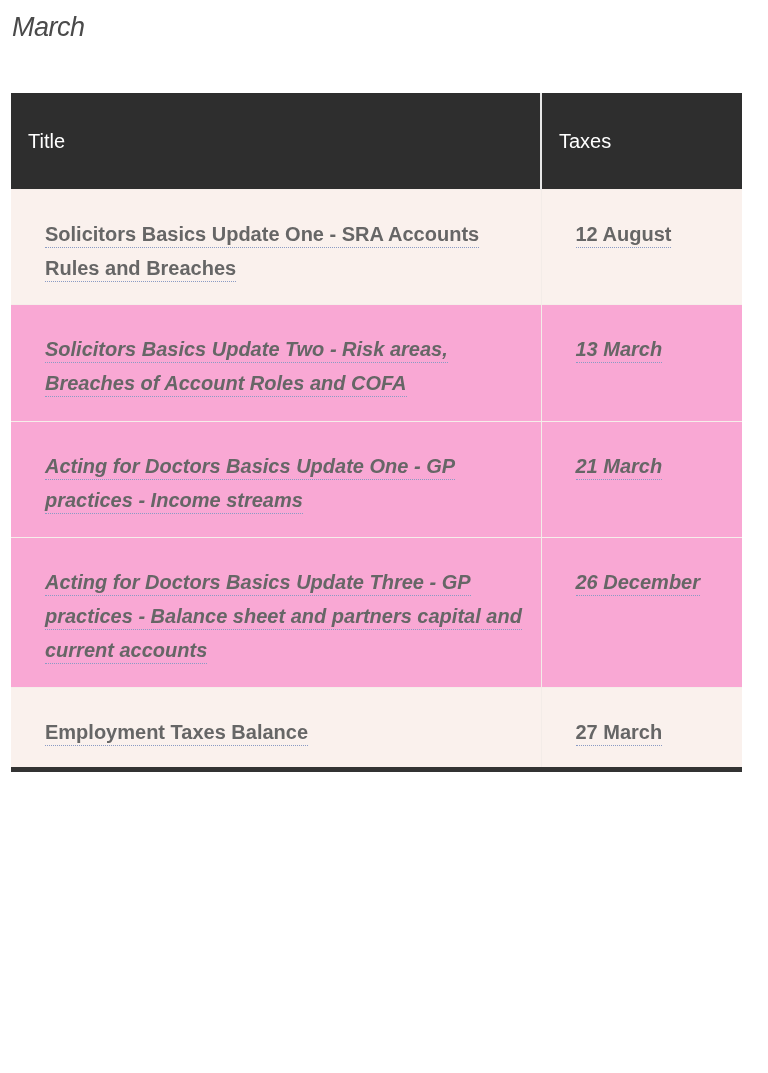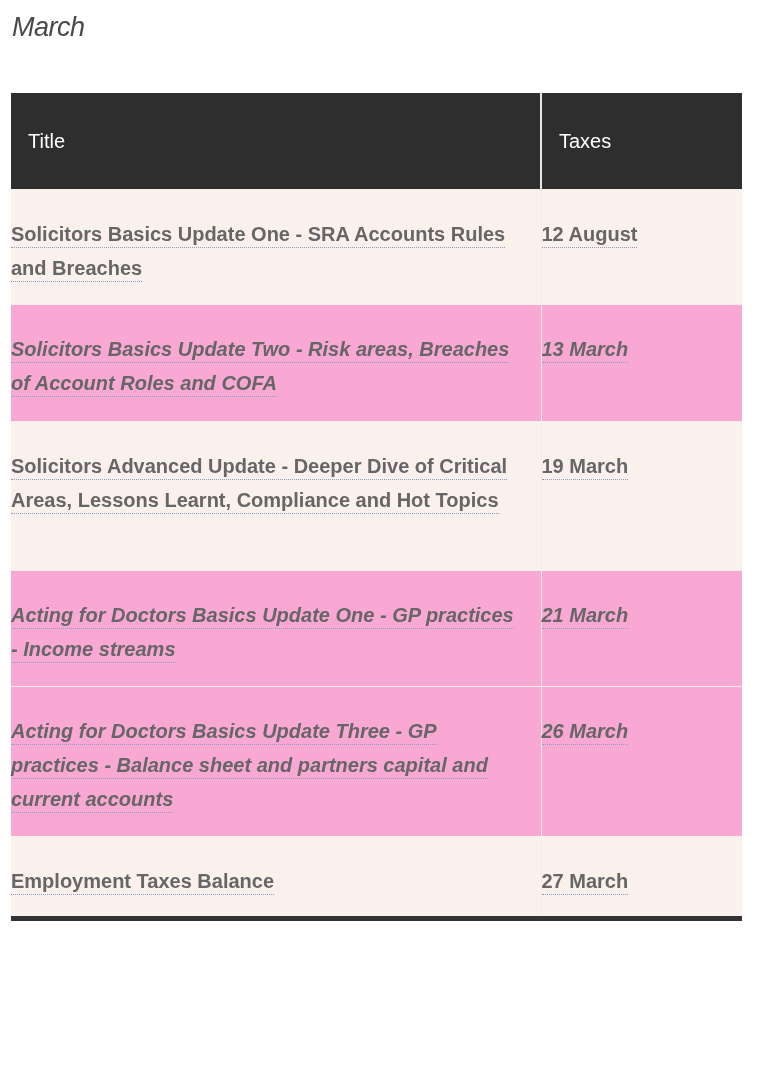--- a/index.html
+++ b/index.html
@@ -15,21 +15,21 @@
     border-bottom: 5px solid #333333;
   }
   table.events col.c-title { width: 530px; }
   table.events col.c-date { width: 201px; }
   thead th {
     background: #2e2e2e; color: #ffffff; text-align: left; font-weight: normal;
     font-size: 20px; height: 80px; padding: 8px 17px; vertical-align: middle;
   }
   thead th.th-title { border-right: 2px solid #e8e8e8; }
   tbody td {
-    vertical-align: top; padding: 27px 17px 0 0; font-size: 20px; line-height: 34px;
+    vertical-align: top; padding: 27px 17px 0 34px; font-size: 20px; line-height: 34px;
     color: #666666;
   }
   tbody td.td-title { border-right: 1px solid #f3ece8; }
   tbody tr.odd td { background: #faf1ed; }
   tbody tr.even td { background: #f9a8d4; font-style: italic; }
   tbody tr td { border-top: 1px solid #f6eeea; }
   a.link {
     color: #666666; text-decoration: none; font-weight: bold;
     border-bottom: 1px dotted #8a9bc4; padding-bottom: 2px;
     -webkit-box-decoration-break: clone; box-decoration-break: clone;
@@ -53,30 +53,26 @@
   </thead>
   <tbody id="rows">
     <tr class="odd" style="height:115px">
       <td class="td-title"><a class="link" href="#">Solicitors Basics Update One - SRA Accounts Rules and Breaches</a></td>
       <td class="td-date"><a class="link" href="#">12 August</a></td>
     </tr>
     <tr class="even" style="height:117px">
       <td class="td-title"><a class="link" href="#">Solicitors Basics Update Two - Risk areas, Breaches of Account Roles and COFA</a></td>
       <td class="td-date"><a class="link" href="#">13 March</a></td>
     </tr>
-    <tr class="odd" style="height:149px">
-      <td class="td-title"><a class="link" href="#">Solicitors Advanced Update - Deeper Dive of Critical Areas, Lessons Learnt, Compliance and Hot Topics</a></td>
-      <td class="td-date"><a class="link" href="#">19 March</a></td>
-    </tr>
     <tr class="even" style="height:116px">
       <td class="td-title"><a class="link" href="#">Acting for Doctors Basics Update One - GP practices - Income streams</a></td>
       <td class="td-date"><a class="link" href="#">21 March</a></td>
     </tr>
     <tr class="even" style="height:150px">
       <td class="td-title"><a class="link" href="#">Acting for Doctors Basics Update Three - GP practices - Balance sheet and partners capital and current accounts</a></td>
-      <td class="td-date"><a class="link" href="#">26 March</a></td>
+      <td class="td-date"><a class="link" href="#">26 December</a></td>
     </tr>
     <tr class="odd" style="height:82px">
       <td class="td-title"><a class="link" href="#">Employment Taxes Balance</a></td>
       <td class="td-date"><a class="link" href="#">27 March</a></td>
     </tr>
   </tbody>
 </table>
 
 </body></html>

